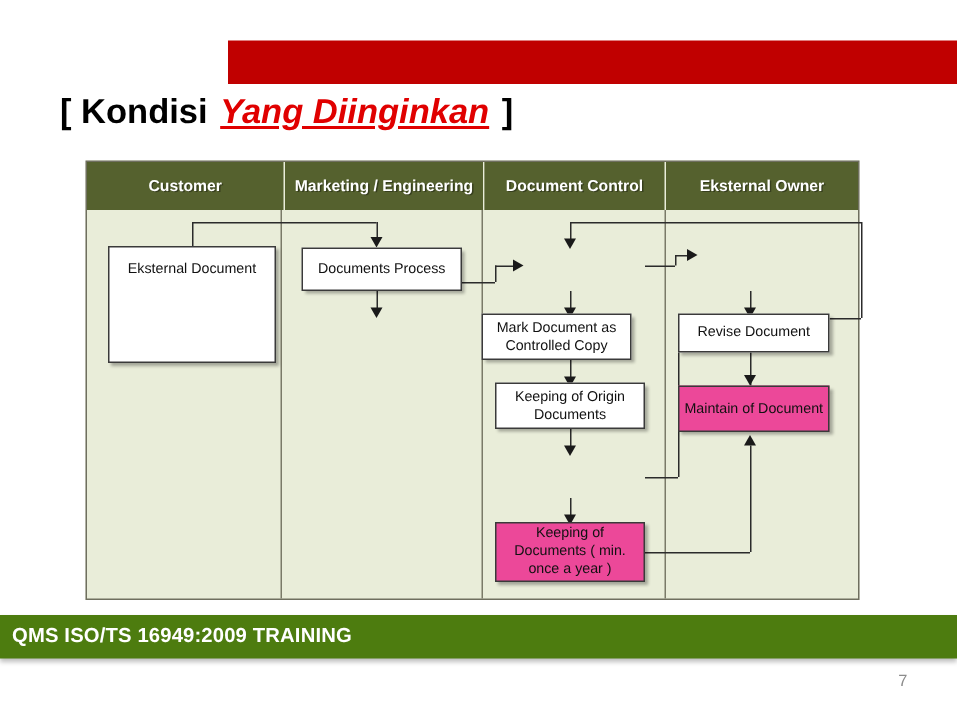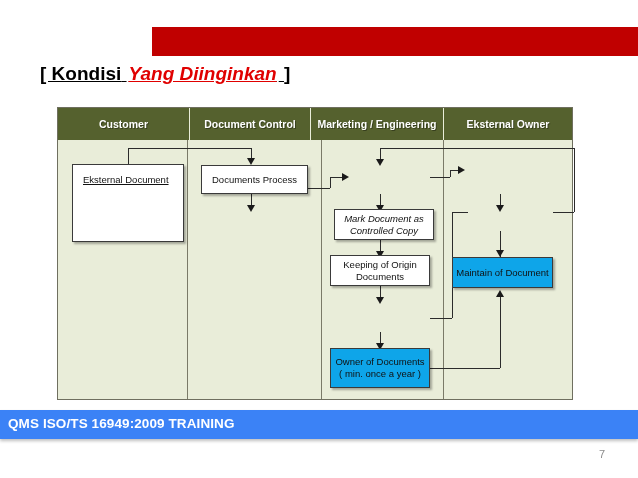--- a/index.html
+++ b/index.html
@@ -36,26 +36,25 @@
     font-style: italic;
     color: #ffffff;
     letter-spacing: -0.2px;
     line-height: 28px;
     white-space: nowrap;
     text-shadow: 1px 1px 0 rgba(120,120,120,0.55);
   }
   #title-line2 {
     position: absolute;
     left: 40px; top: 62px;
-    font-size: 19px;
+    font-size: 23px;
     font-weight: bold;
     color: #000000;
     line-height: 24px;
     white-space: nowrap;
-    text-decoration: underline;
   }
   #title-line2 .hl {
     color: #E00000;
     font-style: italic;
     text-decoration: underline;
     padding: 0 2px;
   }
 
   
   #diagram {
@@ -114,26 +113,25 @@
     font-size: 9.5px;
     color: #111111;
     display: flex;
     align-items: center;
     justify-content: center;
     text-align: center;
     line-height: 12px;
     box-sizing: border-box;
     padding: 2px 3px;
   }
-  .node.blue { background: #0ea5e9; text-align: center; }
+  .node.blue { background: #ec4899; text-align: center; }
   .node.leftalign {
     display: block;
-    text-align: left;
+    text-align: center;
     padding: 9px 10px;
-    text-decoration: underline;
   }
   .node .n-title { display: block; margin-bottom: 6px; }
   .node ul.bullets {
     margin: 0; padding: 0;
     list-style: none;
   }
   .node ul.bullets li {
     position: relative;
     padding-left: 16px;
     line-height: 13px;
@@ -169,21 +167,21 @@
     border-top: 4px solid transparent;
     border-bottom: 4px solid transparent;
     border-left: 7px solid #1a1a1a;
   }
 
   
   #footer-bar {
     position: absolute;
     left: 0; top: 410px;
     width: 638px; height: 29px;
-    background: #3b82f6;
+    background: #4d7c0f;
     box-shadow: 0 2px 3px rgba(0,0,0,0.25);
   }
   #footer-text {
     position: absolute;
     left: 8px; top: 6px;
     color: #ffffff;
     font-size: 13.5px;
     font-weight: bold;
     letter-spacing: 0.1px;
   }
@@ -203,22 +201,22 @@
     <span>[ Kondisi</span>
     <span class="hl">Yang Diinginkan</span>
     <span>]</span>
   </div>
 </div>
 
 <div id="diagram">
 
   <div id="lane-headers">
     <div class="lane-head w1">Customer</div>
+    <div class="lane-head w2">Marketing / Engineering</div>
     <div class="lane-head w3">Document Control</div>
-    <div class="lane-head w2">Marketing / Engineering</div>
     <div class="lane-head w4">Eksternal Owner</div>
   </div>
 
   <div id="lane-body">
 
     <div class="lane-divider" style="left:129px;"></div>
     <div class="lane-divider" style="left:263px;"></div>
     <div class="lane-divider" style="left:385px;"></div>
 
     <div class="ln v" style="left:70px; top:8px; height:16px;"></div>
@@ -273,28 +271,29 @@
     <div class="arrow-u" style="left:438px; top:150px;"></div>
 
     <div class="node leftalign" style="left:14px; top:24px; width:112px; height:78px;">
       <span class="n-title">Eksternal Document</span>
     </div>
 
     <div class="node" style="left:143px; top:25px; width:107px; height:29px;">Documents Process</div>
 
 
 
-    <div class="node" style="left:276px; top:69px; width:100px; height:31px;font-style:italic;">Mark Document as Controlled Copy</div>
+    <div class="node" style="left:263px; top:69px; width:100px; height:31px;">Mark Document as Controlled Copy</div>
 
     <div class="node" style="left:272px; top:115px; width:100px; height:31px;">Keeping of Origin Documents</div>
 
 
-    <div class="node blue" style="left:272px; top:208px; width:100px; height:40px;">Owner of Documents ( min. once a year )</div>
-
-
+    <div class="node blue" style="left:272px; top:208px; width:100px; height:40px;">Keeping of Documents ( min. once a year )</div>
+
+
+    <div class="node" style="left:394px; top:69px; width:101px; height:26px;">Revise Document</div>
 
     <div class="node blue" style="left:394px; top:117px; width:101px; height:31px;">Maintain of Document</div>
 
   </div>
 </div>
 
 <div id="footer-bar">
   <div id="footer-text">QMS ISO/TS 16949:2009 TRAINING</div>
 </div>
 <div id="page-number">7</div>

